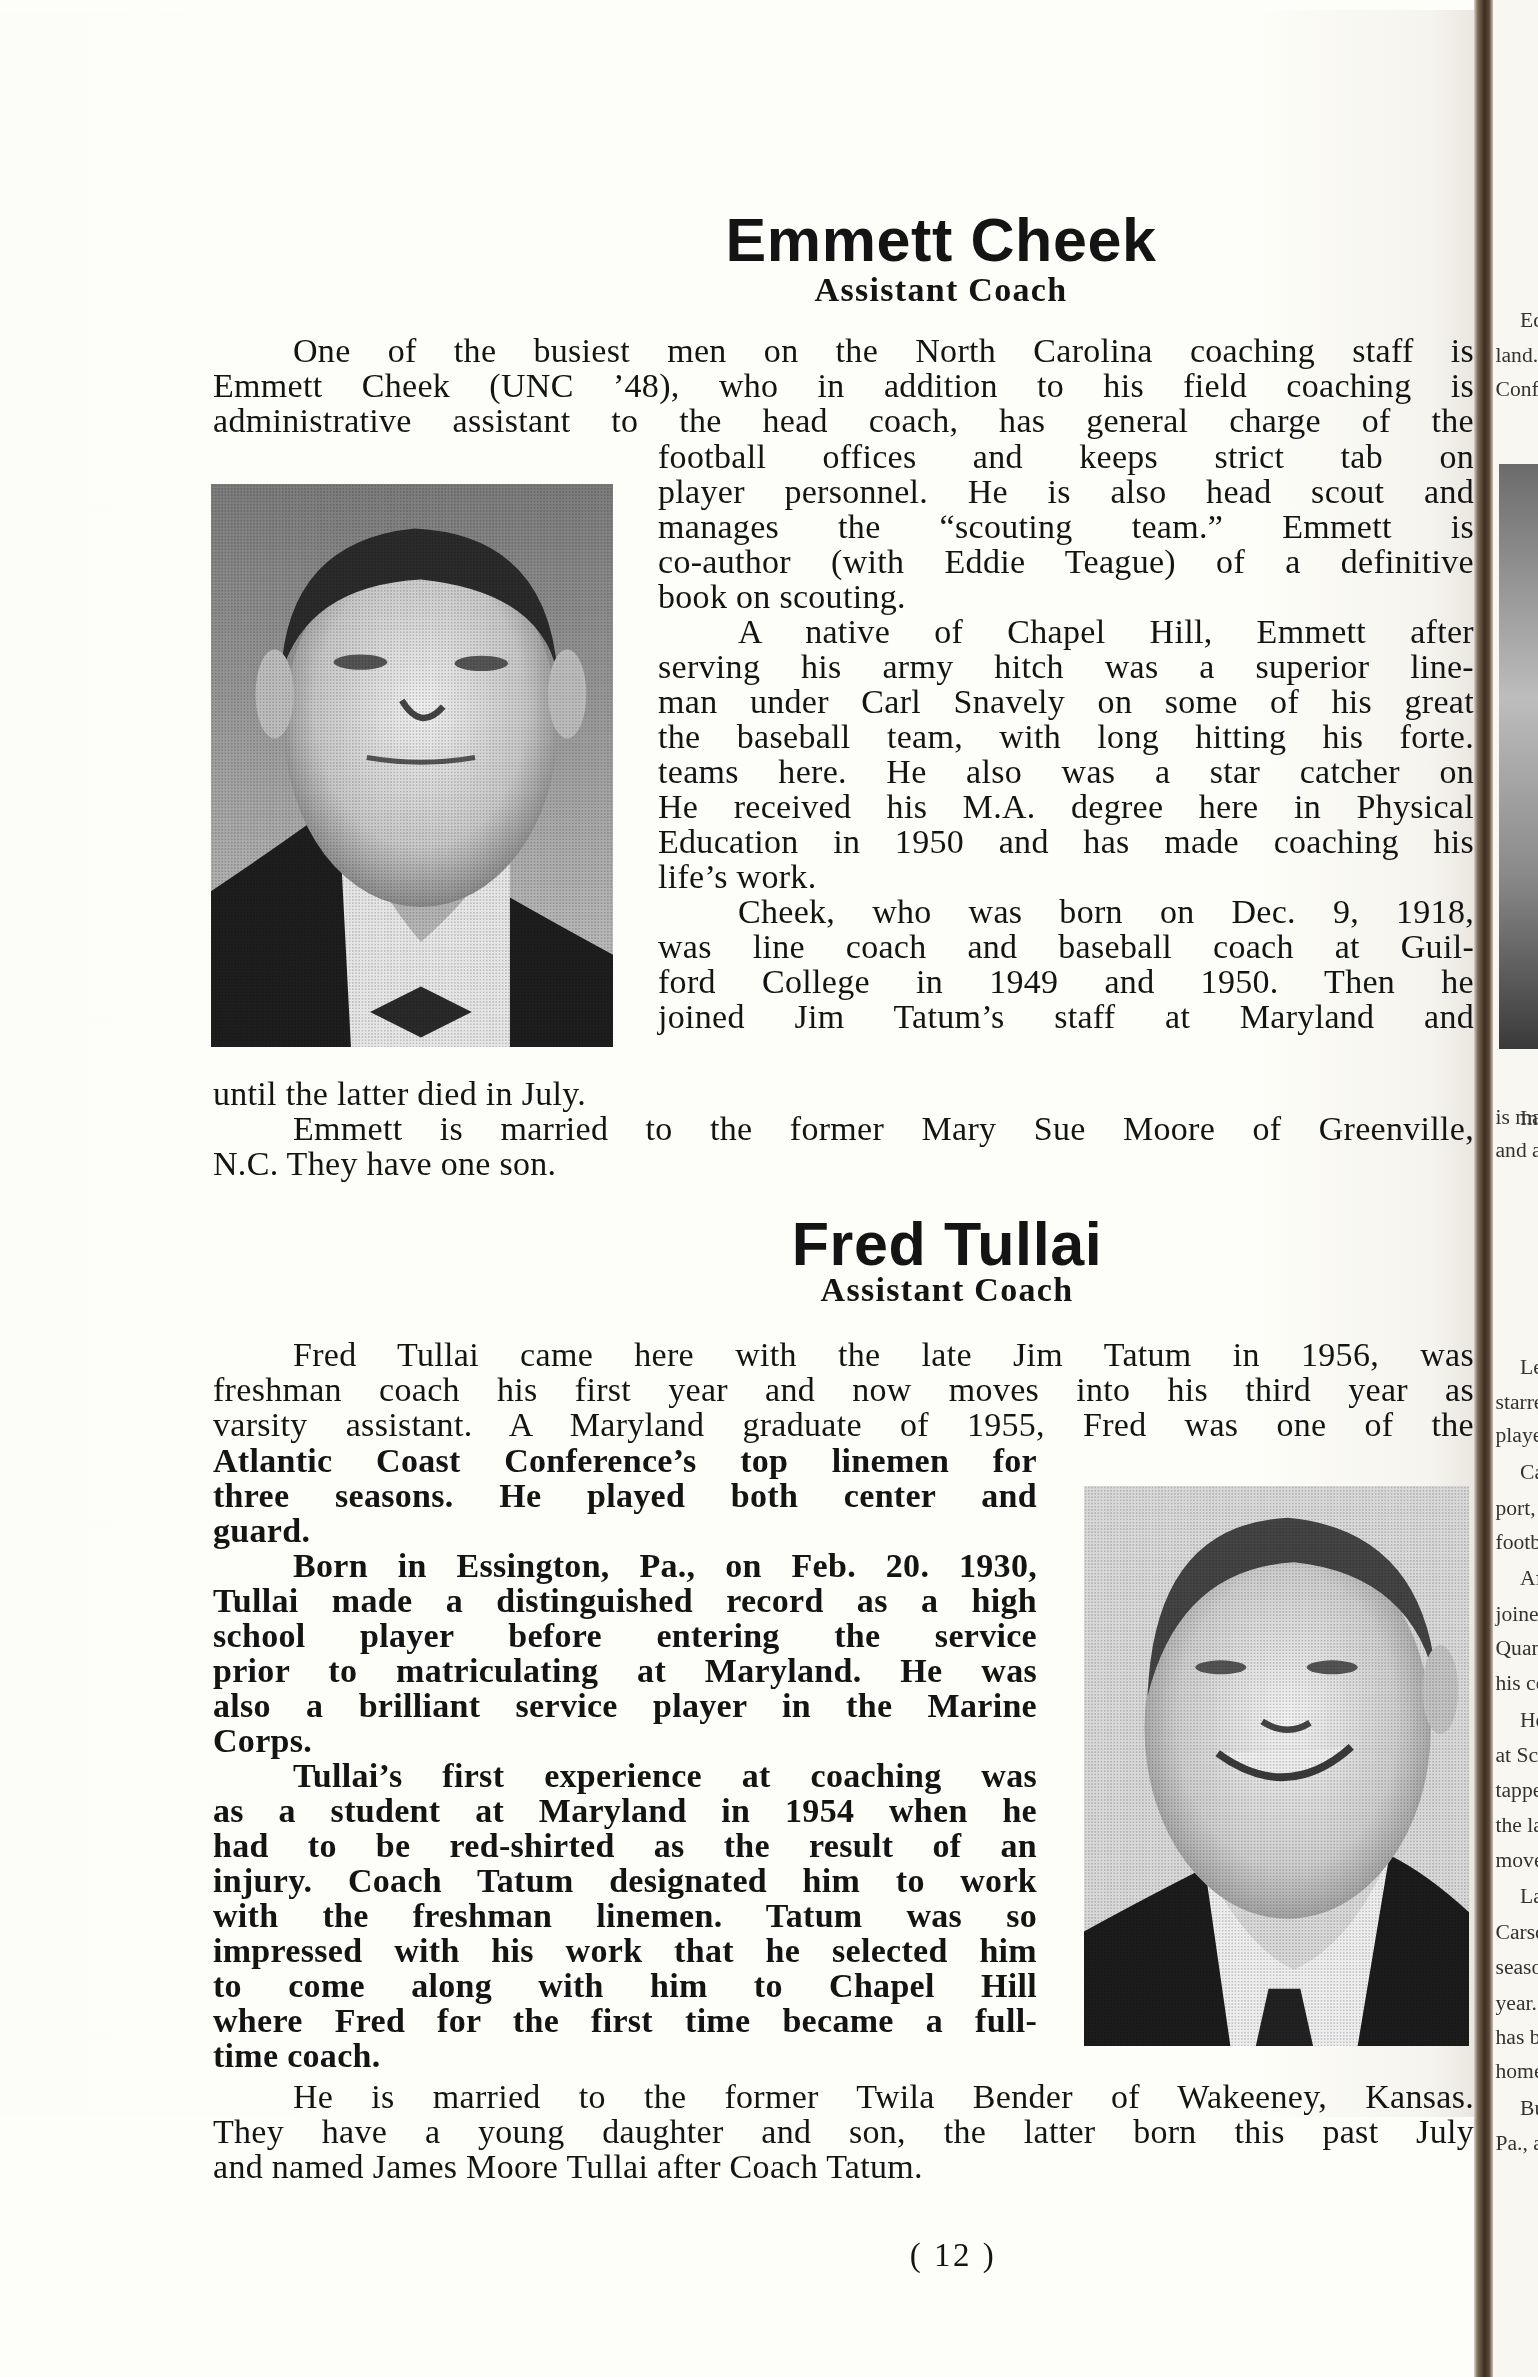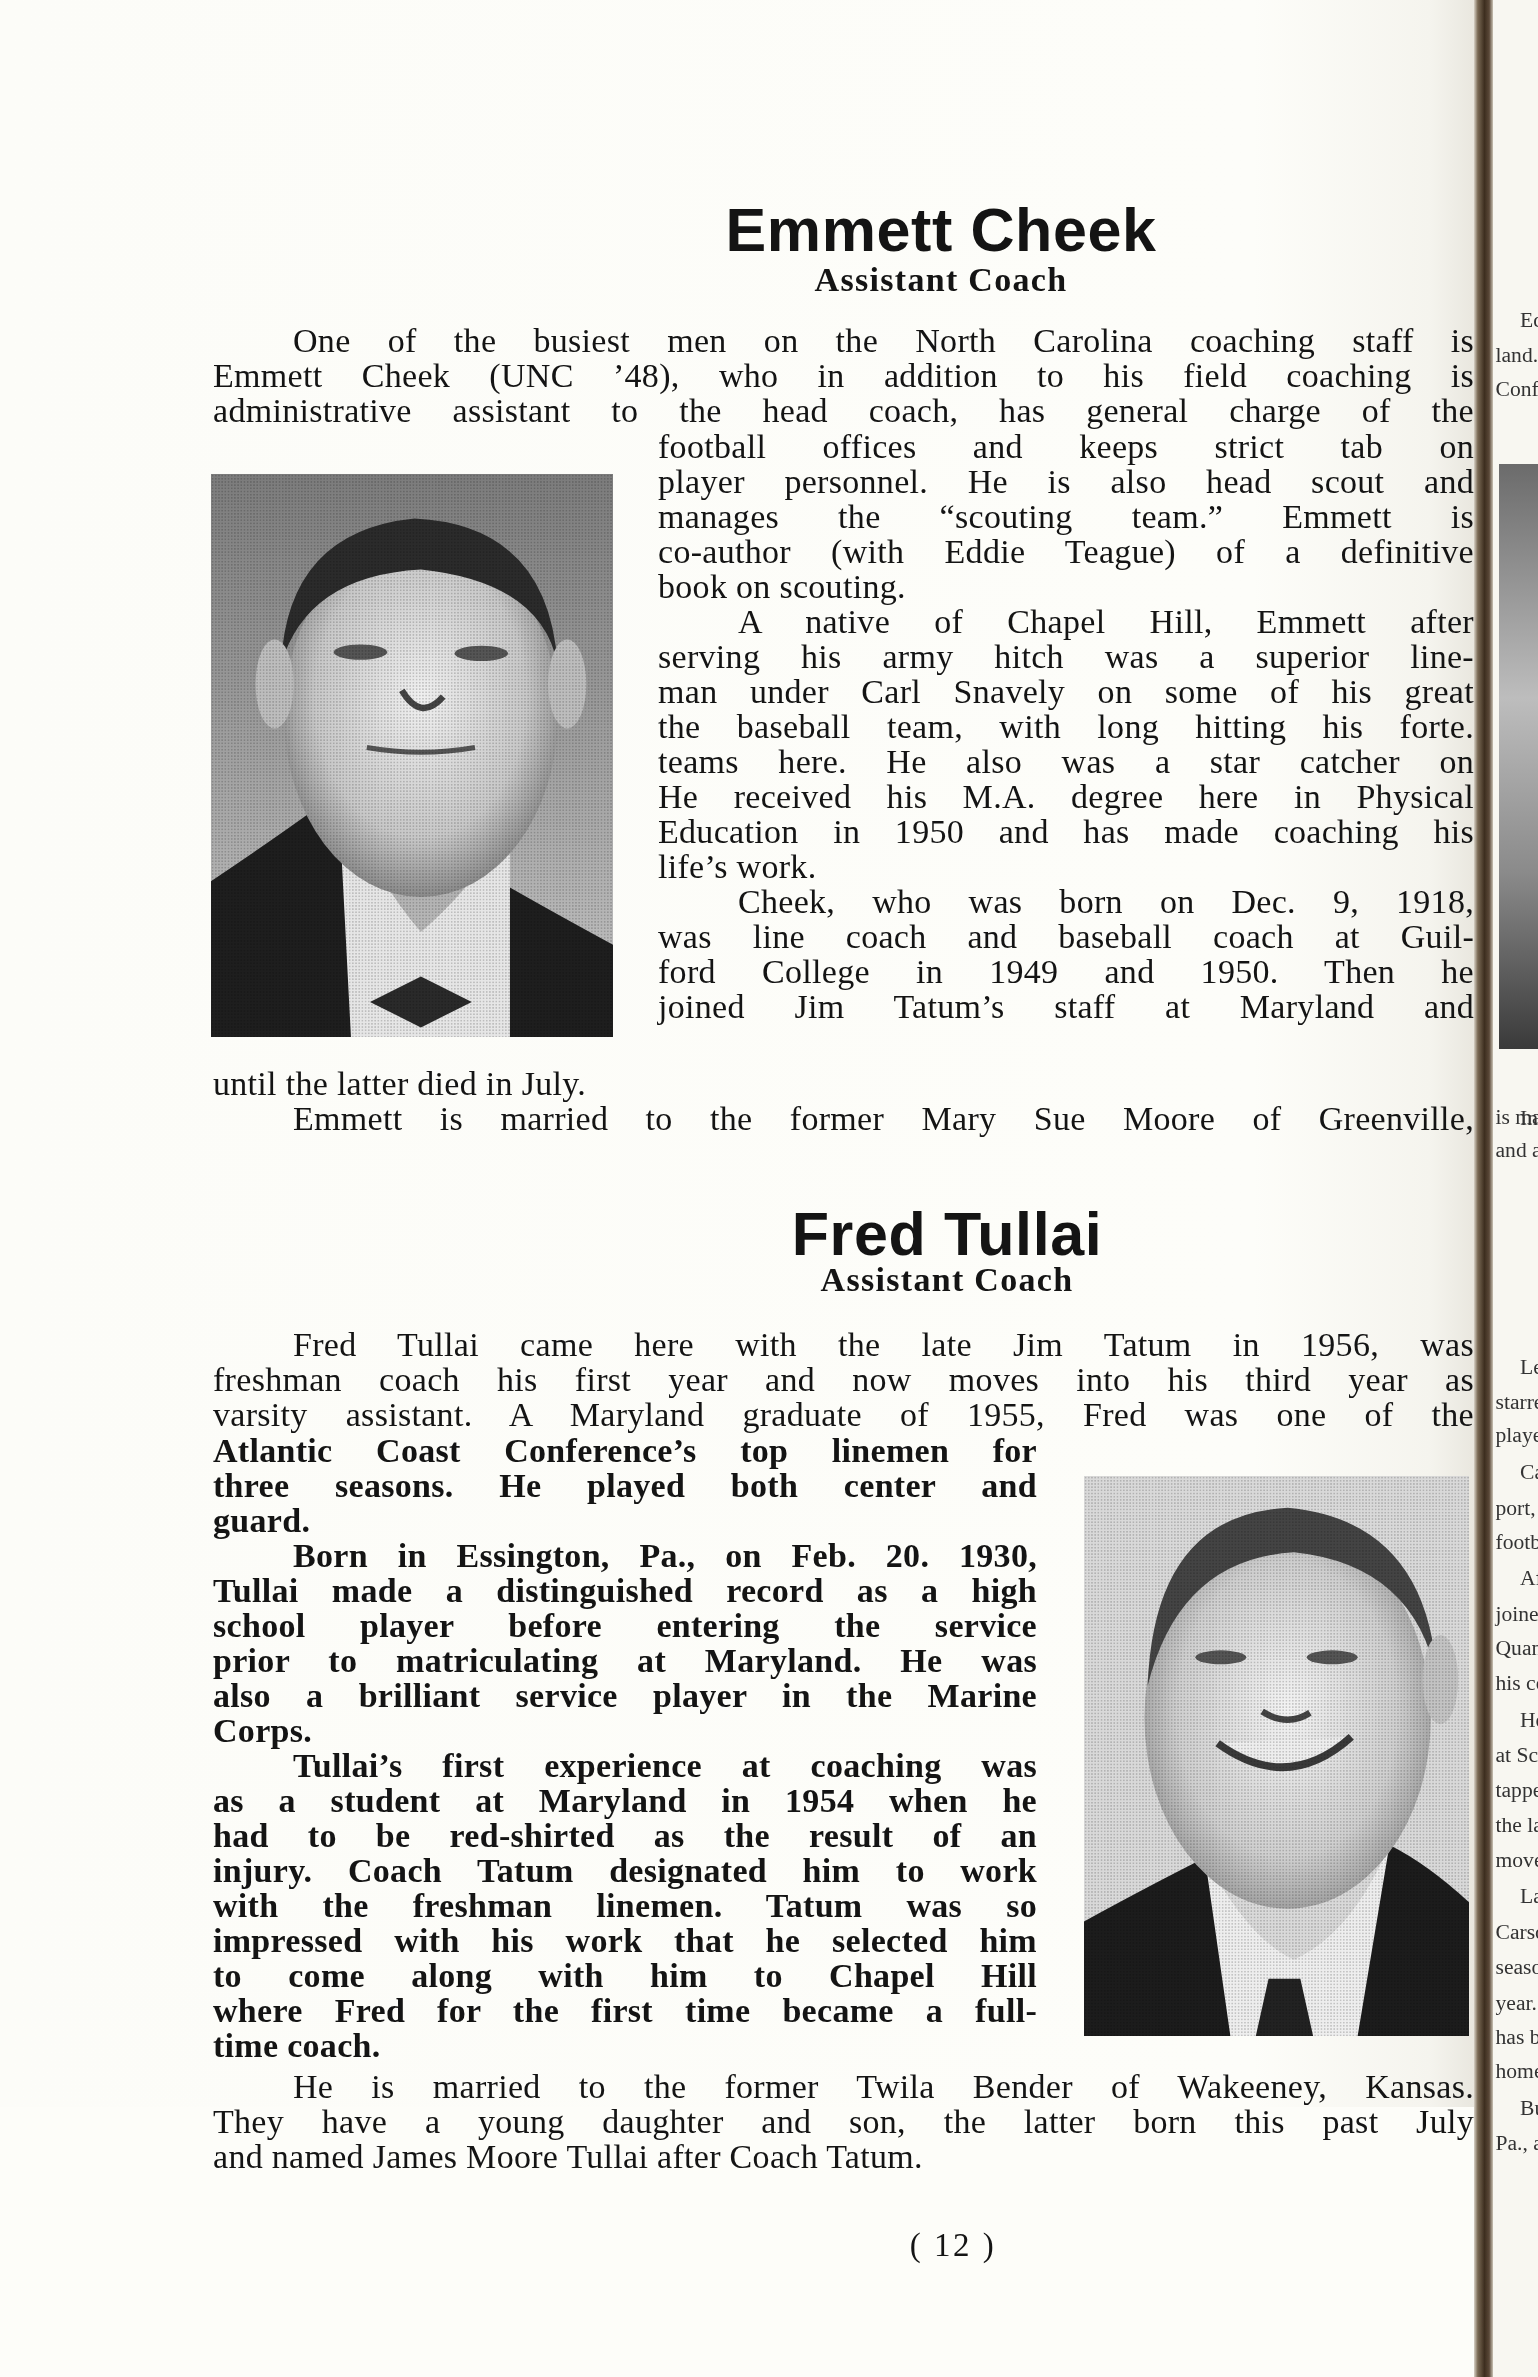--- a/index.html
+++ b/index.html
@@ -3,21 +3,21 @@
 <meta charset="utf-8">
 <style>
   html, body { margin:0; padding:0; }
   body {
     width:1539px; height:2377px; position:relative; overflow:hidden;
     background:#fdfdf9;
     font-family:"DejaVu Serif", "Liberation Serif", serif;
     color:#141414;
   }
   .page {
-    position:absolute; left:0; top:0; width:1474px; height:2107px;
+    position:absolute; left:0; top:10px; width:1474px; height:2107px;
     background:linear-gradient(to right, #fcfcf8 0%, #fdfdf9 85%, #f5f4ee 97%, #e9e7df 100%);
   }
   .heading {
     position:absolute; left:0; width:1474px; text-align:center;
     font-family:"Liberation Sans", "DejaVu Sans", sans-serif;
     font-weight:bold; letter-spacing:0.6px;
   }
   .h1 { top:198px; font-size:61px; line-height:64px; padding-left:204px; }
   .h1-sub { top:261px; font-size:34px; line-height:37px; padding-left:204px;
     font-family:"Liberation Serif", "DejaVu Serif", serif; font-weight:bold; letter-spacing:1.3px; }
@@ -124,20 +124,21 @@
       <span class="line last">life’s work.</span>
       <span class="line indent">Cheek, who was born on Dec. 9, 1918,</span>
       <span class="line">was line coach and baseball coach at Guil-</span>
       <span class="line">ford College in 1949 and 1950. Then he</span>
       <span class="line">joined Jim Tatum’s staff at Maryland and</span>
     </div>
 
   <div class="body-text" id="p1-bottom" style="left:213px; top:1066px; width:1261px;">
       <span class="line last">until the latter died in July.</span>
       <span class="line indent">Emmett is married to the former Mary Sue Moore of Greenville,</span>
+      <span class="line last">N.C. They have one son.</span>
     </div>
 
   <div class="heading h2">Fred Tullai</div>
   <div class="heading h2-sub">Assistant Coach</div>
 
   <div class="body-text" id="p2-top" style="left:213px; top:1327px; width:1261px;">
       <span class="line indent">Fred Tullai came here with the late Jim Tatum in 1956, was</span>
       <span class="line">freshman coach his first year and now moves into his third year as</span>
       <span class="line">varsity assistant. A Maryland graduate of 1955, Fred was one of the</span>
     </div>

